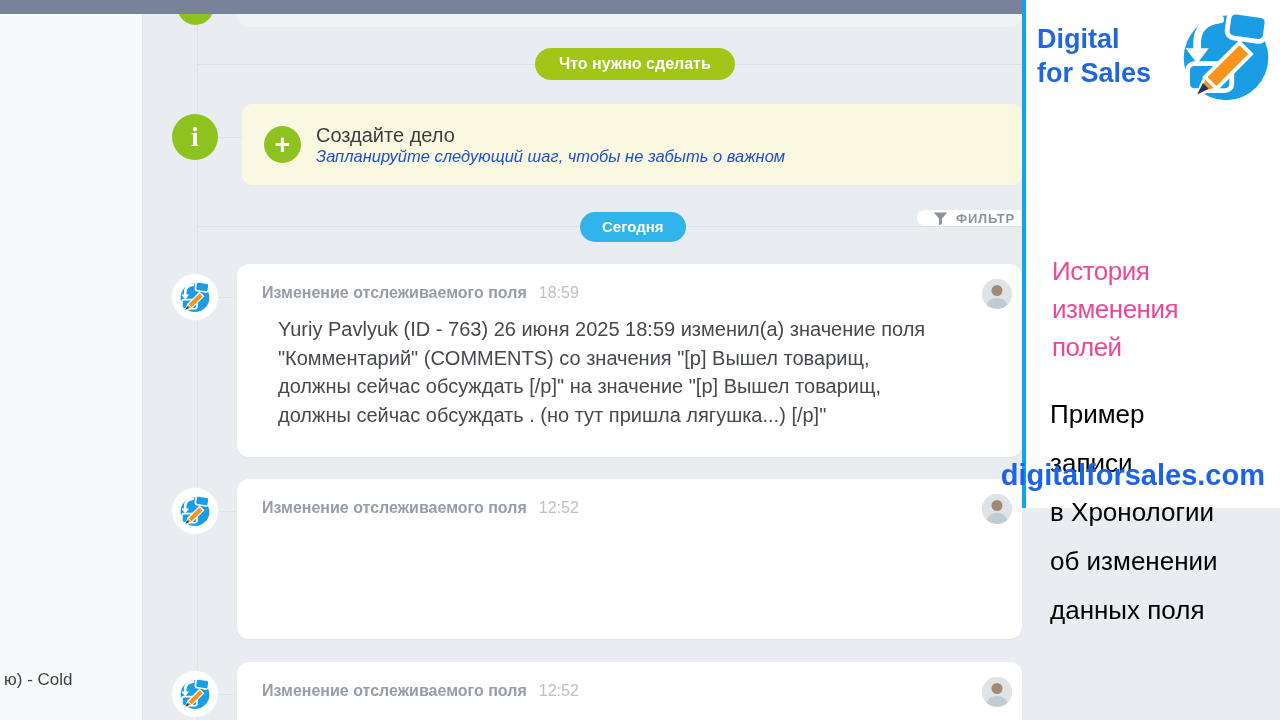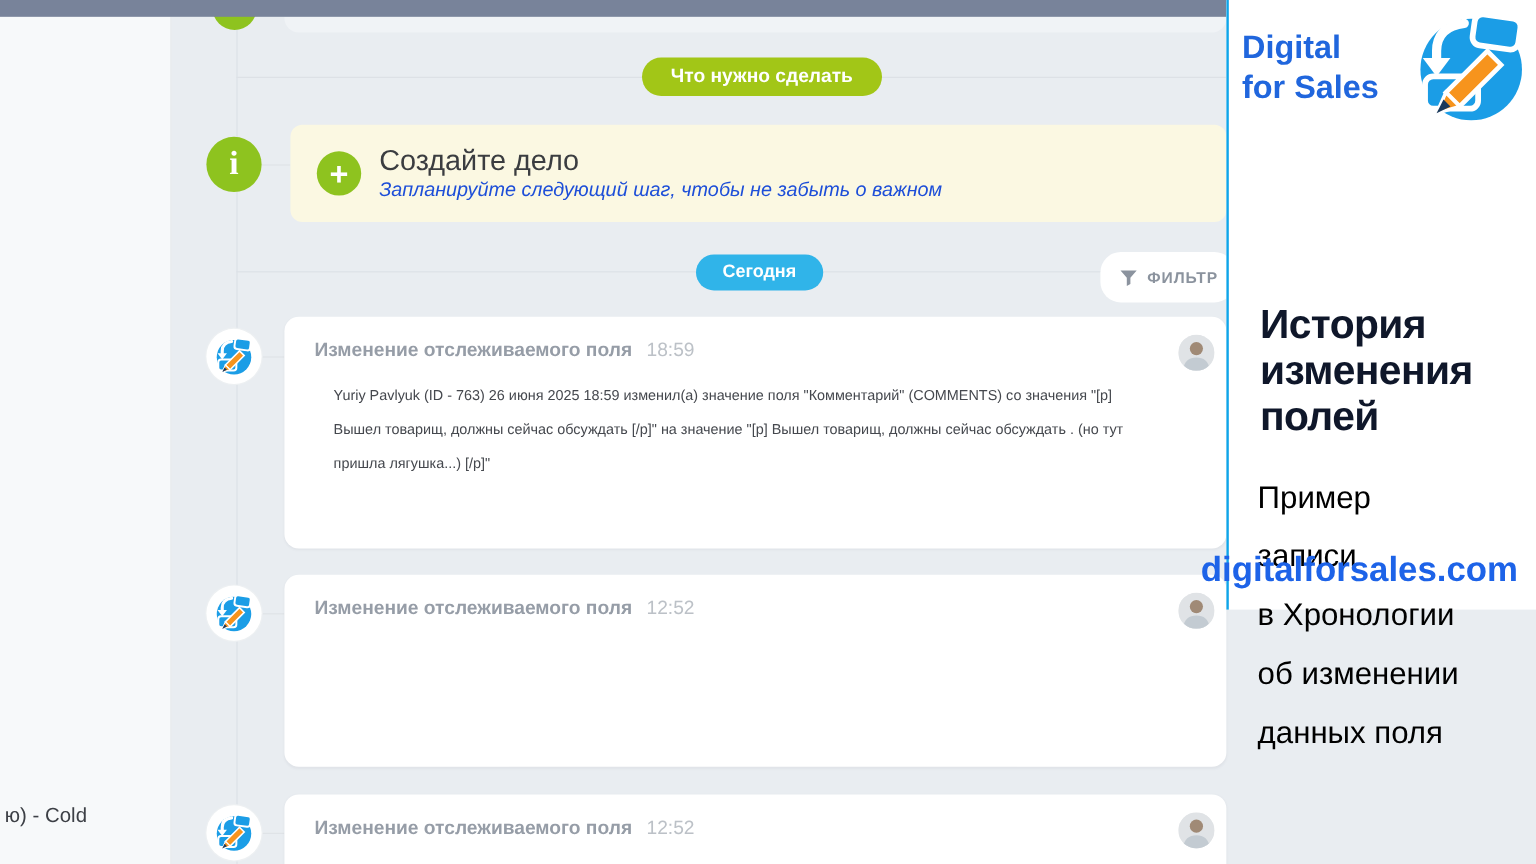--- a/index.html
+++ b/index.html
@@ -27,46 +27,46 @@
     border-radius:16px; color:#fff; font-weight:bold; font-size:16px; line-height:32px; z-index:2; }
 
   
   .info-icon { position:absolute; left:172px; top:114px; width:46px; height:46px; border-radius:50%; background:#8ec31f;
     color:#fff; font-family:"Liberation Serif", serif; font-weight:bold; font-size:28px; text-align:center; line-height:46px; z-index:2; }
   .info-card { position:absolute; left:242px; top:104px; width:780px; height:81px; background:#fbf8e2; border-radius:10px;
     display:flex; align-items:center; padding-left:22px; z-index:1; cursor:pointer; }
   .plus-btn { width:37px; height:37px; border-radius:50%; background:#8ec31f; border:none; color:#fff; font-size:27px;
     line-height:34px; text-align:center; flex:0 0 auto; font-weight:bold; }
   .info-texts { margin-left:15px; }
-  .info-title { font-size:24px; color:#3b3d40; margin-bottom:0; }
+  .info-title { font-size:20px; color:#3b3d40; margin-bottom:0; }
   .info-sub { font-size:16.5px; color:#1d4ed8;font-style:italic; }
 
   
   .today-badge { position:absolute; left:580px; top:212px; height:30px; padding:0 22px; background:#30b4e9; border-radius:15px;
     color:#fff; font-weight:bold; font-size:15px; line-height:30px; z-index:2; }
-  .filter-btn { position:absolute; left:917px; top:210px; width:112px; height:42px; background:#ffffff; border:none;
+  .filter-btn { position:absolute; left:917px; top:210px; width:112px; height:16px; background:#ffffff; border:none;
     border-radius:17px; display:flex; align-items:center; padding-left:16px; gap:8px; color:#8b939e; font-size:13px;
     font-weight:bold; letter-spacing:0.8px; z-index:2; cursor:pointer; }
 
   
   .card { position:absolute; left:237px; width:785px; background:#ffffff; border-radius:12px; box-shadow:0 1px 2px rgba(83,92,105,0.06); z-index:1; }
   .card-head { display:flex; align-items:baseline; gap:12px; padding:20px 0 0 25px; }
   .card-title { font-size:16px; font-weight:bold; color:#969da7; }
   .card-time { font-size:16px; color:#bcc1c7; }
-  .card-body { padding:13px 50px 0 41px; width:760px; font-size:12px; color:#45484e; line-height:28.5px; }
+  .card-body { padding:13px 50px 0 41px; width:760px; font-size:20px; color:#45484e; line-height:28.5px; }
   .avatar { position:absolute; right:10px; top:15px; width:30px; height:30px; border-radius:50%; overflow:hidden; background:#e4e7e9; }
 
   .marker { position:absolute; left:172px; width:46px; height:46px; border-radius:50%; background:#fff;
     box-shadow:0 0 0 1px #edf0f2; display:flex; align-items:center; justify-content:center; z-index:2; }
 
   
-  .sidebar { position:absolute; left:1022px; top:0; width:258px; height:508px; background:#ffffff; border-left:2px solid #0ea5e9; z-index:10; }
+  .sidebar { position:absolute; left:1022px; top:0; width:258px; height:508px; background:#ffffff; border-left:4px solid #0ea5e9; z-index:10; }
   .brand-text { position:absolute; left:11px; top:22px; font-size:27px; line-height:34px; font-weight:bold; color:#2066dd; white-space:pre-line; }
   .brand-logo { position:absolute; right:4px; top:6px; }
-  .sb-heading { position:absolute; left:26px; top:252px; font-size:34px; line-height:38px; font-weight:bold; color:#0f172a;
+  .sb-heading { position:absolute; left:26px; top:252px; font-size:26px; line-height:38px; font-weight:normal; color:#ec4899;
     white-space:pre-line; letter-spacing:-0.5px; }
   .sb-sub { position:absolute; left:24px; top:390px; font-size:26px; line-height:49px; color:#000; white-space:pre-line; }
   .sb-site { position:absolute; right:15px; bottom:16px; font-size:29px; font-weight:bold; color:#1d63e8; }
 </style>
 </head>
 <body>
 
 <svg width="0" height="0" style="position:absolute">
   <defs>
     <g id="dfs-logo">

